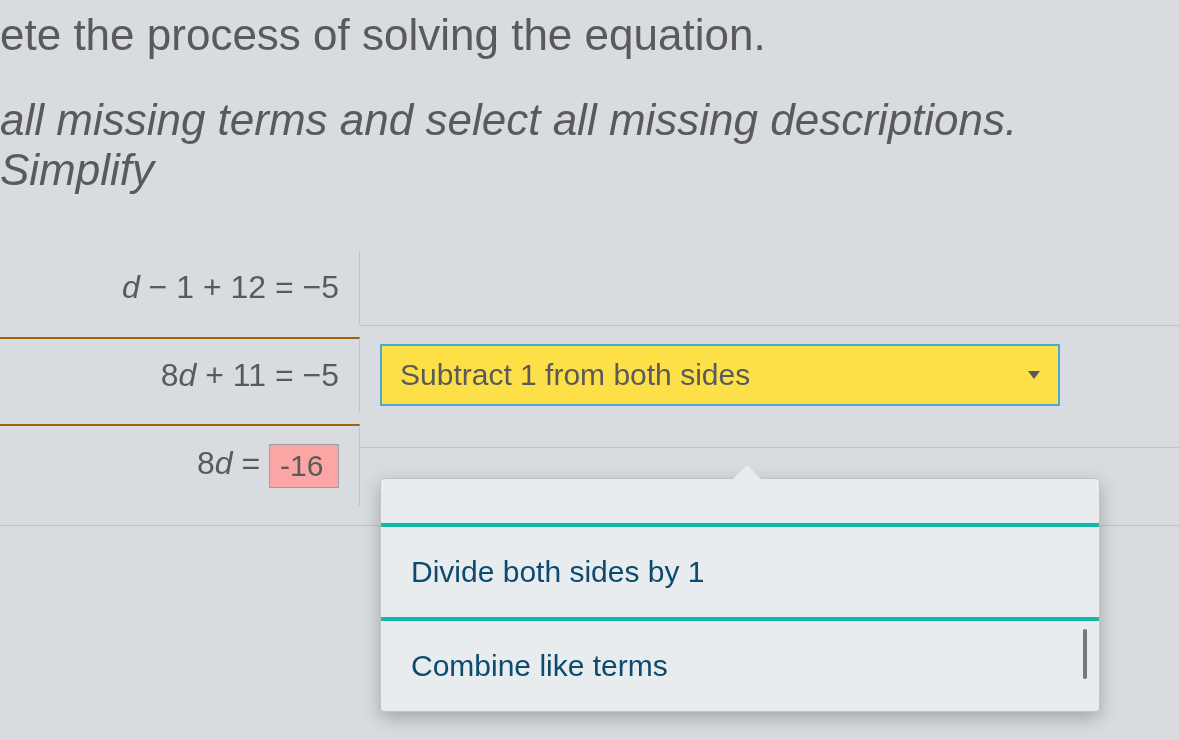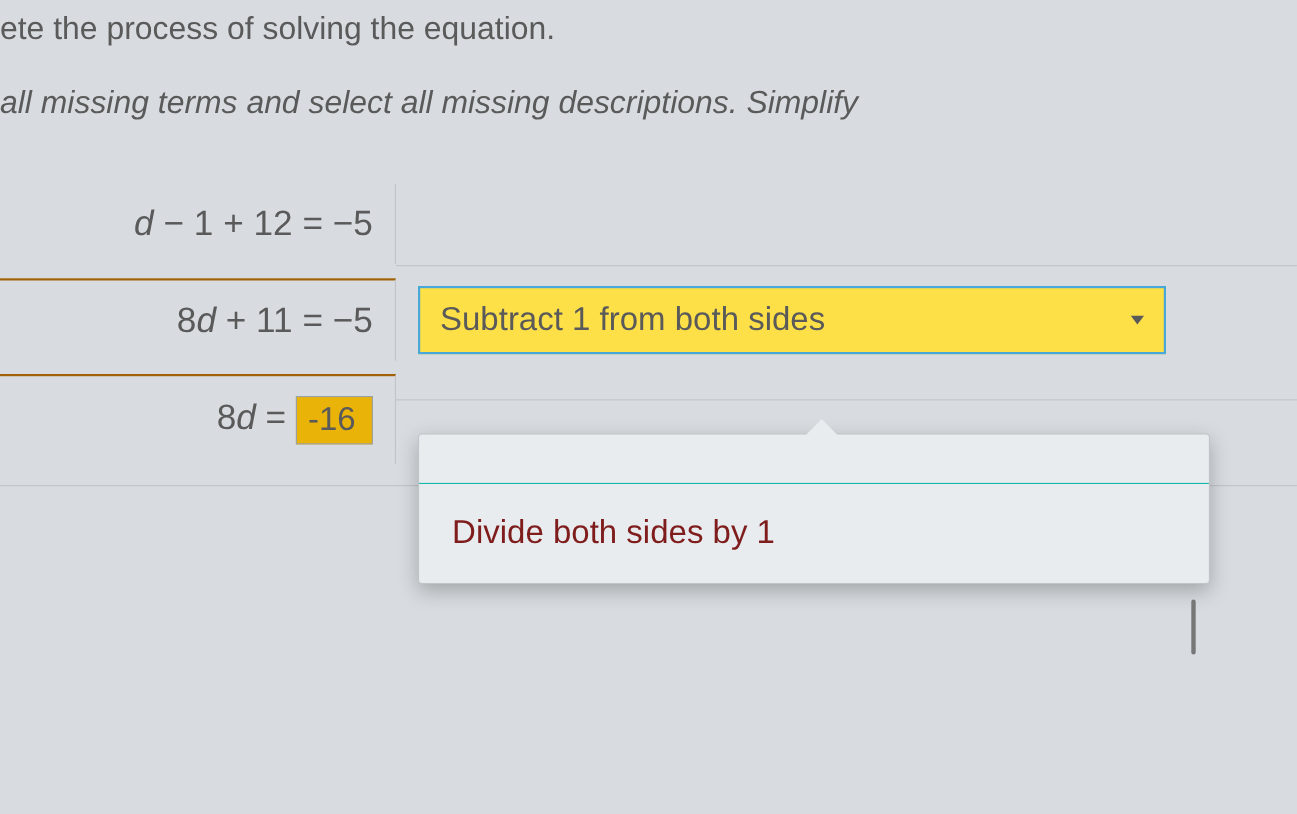--- a/index.html
+++ b/index.html
@@ -10,21 +10,21 @@
     body {
       font-family: Arial, Helvetica, sans-serif;
       background: #d8dce0;
       width: 1179px;
       height: 740px;
       overflow: hidden;
       color: #4a4a4a;
       padding: 0;
     }
     .header-text {
-      font-size: 29px;
+      font-size: 44px;
       color: #5a5a5a;
       padding: 10px 0 0 0;
     }
     .header-line1 {
       margin-bottom: 25px;
     }
     .header-line2 {
       font-style: italic;
       margin-bottom: 55px;
     }
@@ -57,21 +57,21 @@
     }
     .description-cell.first {
       border-top: none;
     }
     .eq-var {
       font-style: italic;
     }
     .small-input {
       display: inline-block;
       border: 1px solid #9aa0a6;
-      background: #eab308;
+      background: #fca5a5;
       padding: 4px 10px;
       font-size: 30px;
       color: #5a5a5a;
       min-width: 70px;
       text-align: left;
       vertical-align: middle;
     }
     .dropdown-select {
       border: 2px solid #4aa8d8;
       background: #fde047;
@@ -109,22 +109,22 @@
       left: 350px;
       width: 0;
       height: 0;
       border-left: 16px solid transparent;
       border-right: 16px solid transparent;
       border-bottom: 16px solid #e8ecef;
     }
     .dropdown-option {
       padding: 28px 30px;
       font-size: 30px;
-      color: #7f1d1d;
-      border-top: 1px solid #14b8a6;
+      color: #0c4a6e;
+      border-top: 4px solid #14b8a6;
       cursor: pointer;
     }
     .dropdown-option.first-opt {
       border-top: none;
       color: transparent;
       padding: 22px 30px;
     }
     .scroll-indicator {
       position: absolute;
       right: 12px;
@@ -178,20 +178,21 @@
   <div class="row partial-row">
     <div class="equation-cell">
       <span>8</span><span class="eq-var">d</span><span> = </span><span class="small-input">-16</span>
     </div>
     <div class="description-cell" style="position:relative;">
       <span class="obscured-text">• · ·   · · · ·     · ·</span>
 
       <div class="dropdown-popup">
         <div class="dropdown-option first-opt"> </div>
         <div class="dropdown-option">Divide both sides by 1</div>
+        <div class="dropdown-option">Combine like terms</div>
         <div class="scroll-indicator"></div>
       </div>
     </div>
   </div>
 
   <div class="row">
     <div class="description-cell"></div>
   </div>
 
 </div>

